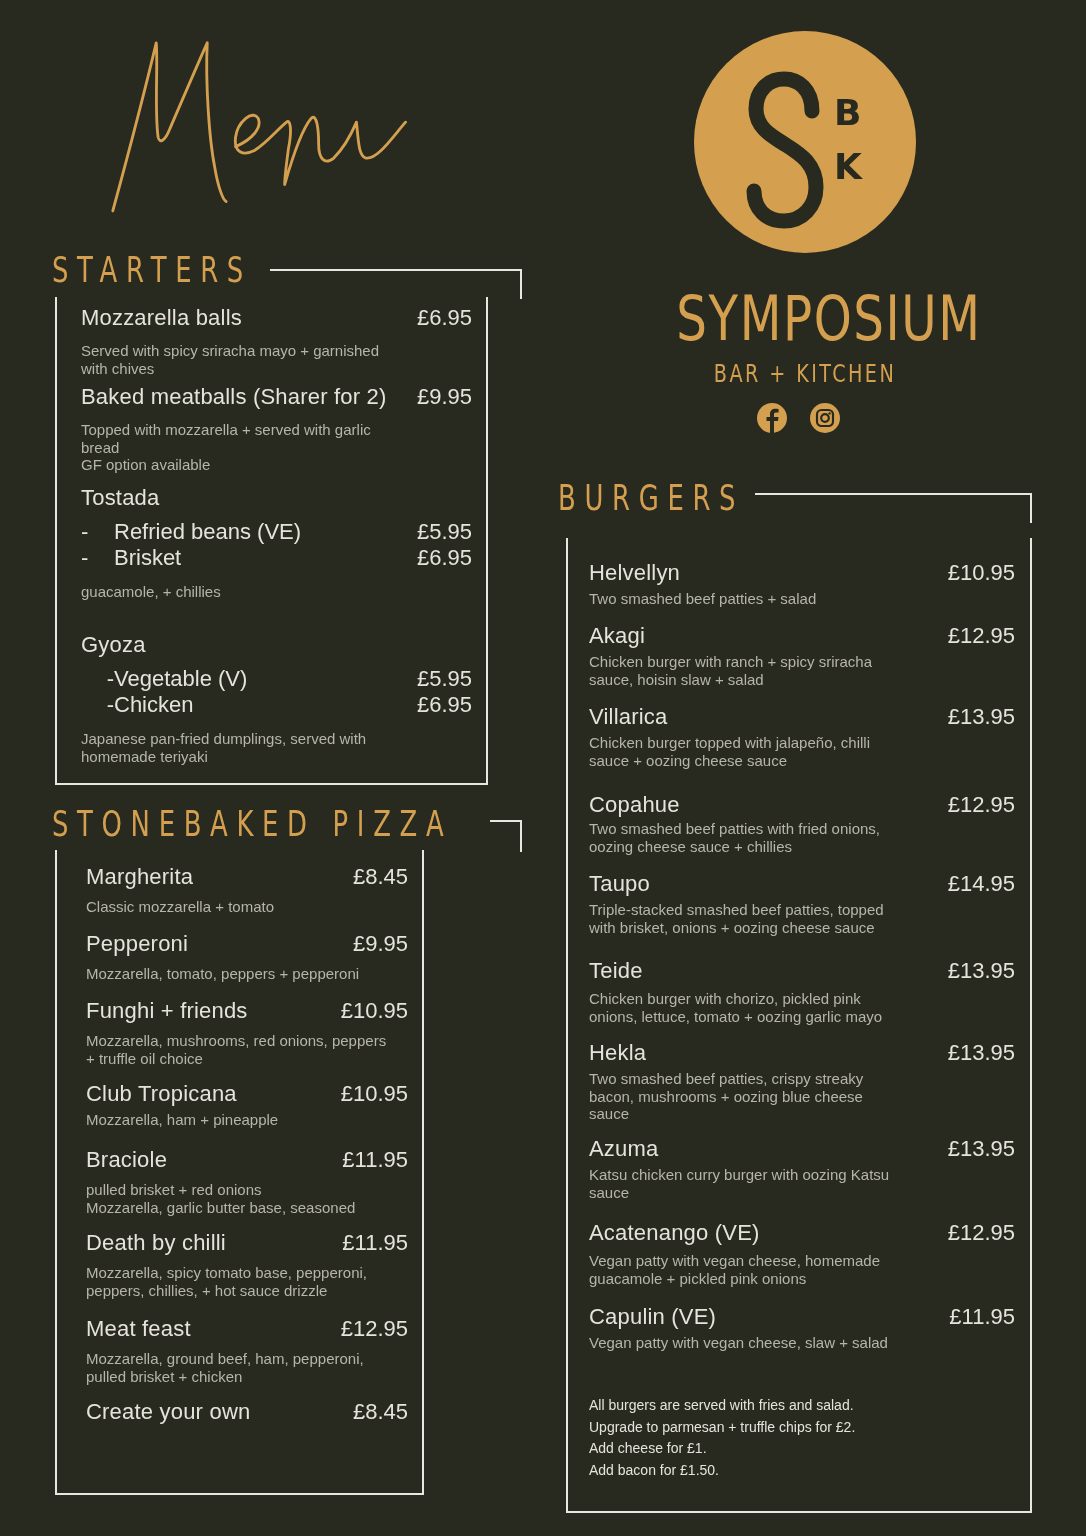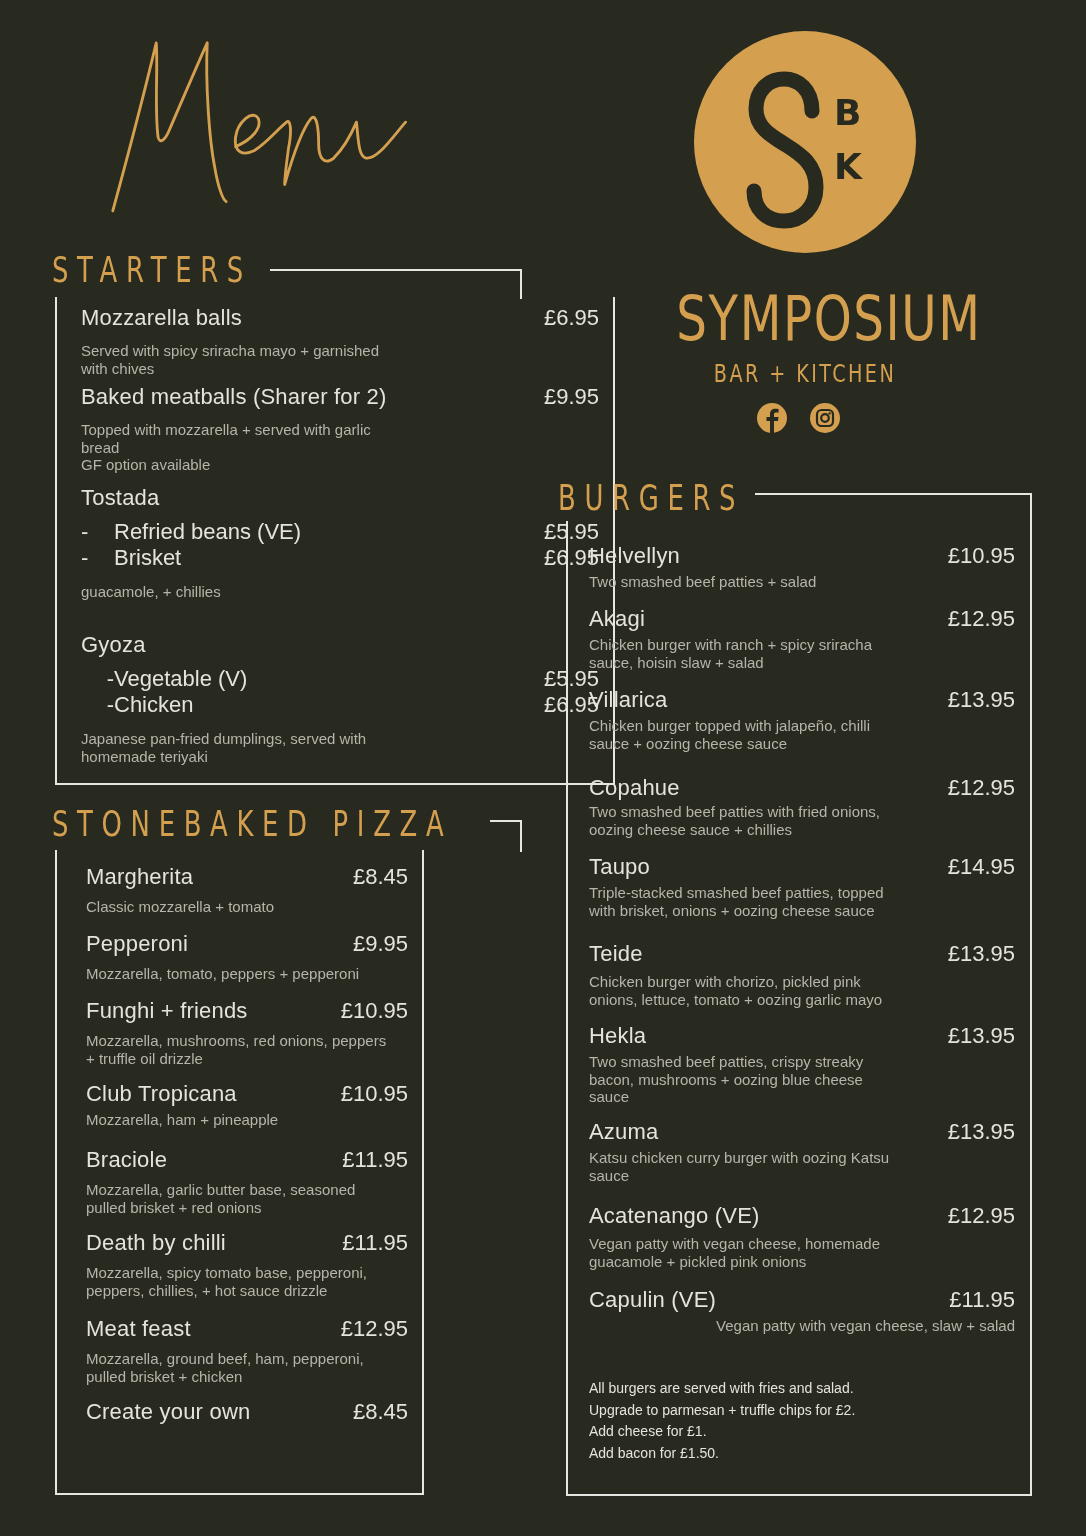--- a/index.html
+++ b/index.html
@@ -96,21 +96,21 @@
     <circle cx="16" cy="16" r="15" fill="#d4a050"></circle>
     <rect x="8" y="8" width="16" height="16" rx="4.5" fill="none" stroke="#282a1f" stroke-width="2.2"></rect>
     <circle cx="16" cy="16" r="3.8" fill="none" stroke="#282a1f" stroke-width="2.2"></circle>
     <circle cx="20.6" cy="11.4" r="1.2" fill="#282a1f"></circle>
   </svg>
 </div>
 
 <div class="abs section-heading" style="left:52px;top:252px;">STARTERS</div>
 <div class="abs frame-top" style="left:270px;top:269px;width:252px;"></div>
 <div class="abs" style="left:520px;top:269px;width:2px;height:30px;background:#e8e6e0;"></div>
-<div class="abs frame" style="left:55px;top:297px;width:560px;height:488px;border-top:none;">
+<div class="abs frame" style="left:55px;top:297px;width:433px;height:488px;border-top:none;">
   <div class="item" style="top:8px;left:24px;right:14px;">
     <div class="item-row">
       <span class="item-name">Mozzarella balls</span>
       <span class="item-price">£6.95</span>
     </div>
     <div class="item-desc" style="margin-top:11px;">
       <div>Served with spicy sriracha mayo + garnished</div>
       <div>with chives</div>
     </div>
   </div>
@@ -182,40 +182,40 @@
         <div>Mozzarella, tomato, peppers + pepperoni</div>
       </div>
   </div>
   <div class="item" style="top:148px;left:29px;right:14px;">
     <div class="item-row">
         <span class="item-name">Funghi + friends</span>
         <span class="item-price">£10.95</span>
       </div>
     <div class="item-desc">
         <div>Mozzarella, mushrooms, red onions, peppers</div>
-        <div>+ truffle oil drizzle</div>
+        <div>+ truffle oil choice</div>
       </div>
   </div>
   <div class="item" style="top:231px;left:29px;right:14px;">
     <div class="item-row">
         <span class="item-name">Club Tropicana</span>
         <span class="item-price">£10.95</span>
       </div>
     <div class="item-desc" style="margin-top:4px;">
         <div>Mozzarella, ham + pineapple</div>
       </div>
   </div>
   <div class="item" style="top:297px;left:29px;right:14px;">
     <div class="item-row">
         <span class="item-name">Braciole</span>
         <span class="item-price">£11.95</span>
       </div>
     <div class="item-desc">
+        <div>pulled brisket + red onions</div>
         <div>Mozzarella, garlic butter base, seasoned</div>
-        <div>pulled brisket + red onions</div>
       </div>
   </div>
   <div class="item" style="top:380px;left:29px;right:14px;">
     <div class="item-row">
         <span class="item-name">Death by chilli</span>
         <span class="item-price">£11.95</span>
       </div>
     <div class="item-desc">
         <div>Mozzarella, spicy tomato base, pepperoni,</div>
         <div>peppers, chillies, +  hot sauce drizzle</div>
@@ -235,21 +235,21 @@
     <div class="item-row">
         <span class="item-name">Create your own</span>
         <span class="item-price">£8.45</span>
       </div>
   </div>
 </div>
 
 <div class="abs section-heading" style="left:558px;top:480px;">BURGERS</div>
 <div class="abs frame-top" style="left:755px;top:493px;width:277px;"></div>
 <div class="abs" style="left:1030px;top:493px;width:2px;height:30px;background:#e8e6e0;"></div>
-<div class="abs frame" style="left:566px;top:521px;width:466px;height:975px;border-top:none;padding-left:23px;">
+<div class="abs frame" style="left:566px;top:538px;width:466px;height:975px;border-top:none;padding-left:23px;">
   <div class="item" style="top:22px;left:21px;right:15px;">
     <div class="item-row">
         <span class="item-name">Helvellyn</span>
         <span class="item-price">£10.95</span>
       </div>
     <div class="item-desc" style="margin-top:4px;">
         <div>Two smashed beef patties + salad</div>
       </div>
   </div>
   <div class="item" style="top:85px;left:21px;right:15px;">
@@ -331,21 +331,21 @@
     <div class="item-desc" style="margin-top:6px;">
         <div>Vegan patty with vegan cheese, homemade</div>
         <div>guacamole + pickled pink onions</div>
       </div>
   </div>
   <div class="item" style="top:766px;left:21px;right:15px;">
     <div class="item-row">
         <span class="item-name">Capulin (VE)</span>
         <span class="item-price">£11.95</span>
       </div>
-    <div class="item-desc" style="margin-top:4px;text-align:right;">
+    <div class="item-desc" style="margin-top:4px;">
         <div>Vegan patty with vegan cheese, slaw + salad</div>
       </div>
   </div>
   <div class="item note" style="top:857px;left:21px;right:15px;">
     <div>All burgers are served with fries and salad.</div>
     <div>Upgrade to parmesan + truffle chips for £2.</div>
     <div>Add cheese for £1.</div>
     <div>Add bacon for £1.50.</div>
   </div>
 </div>

